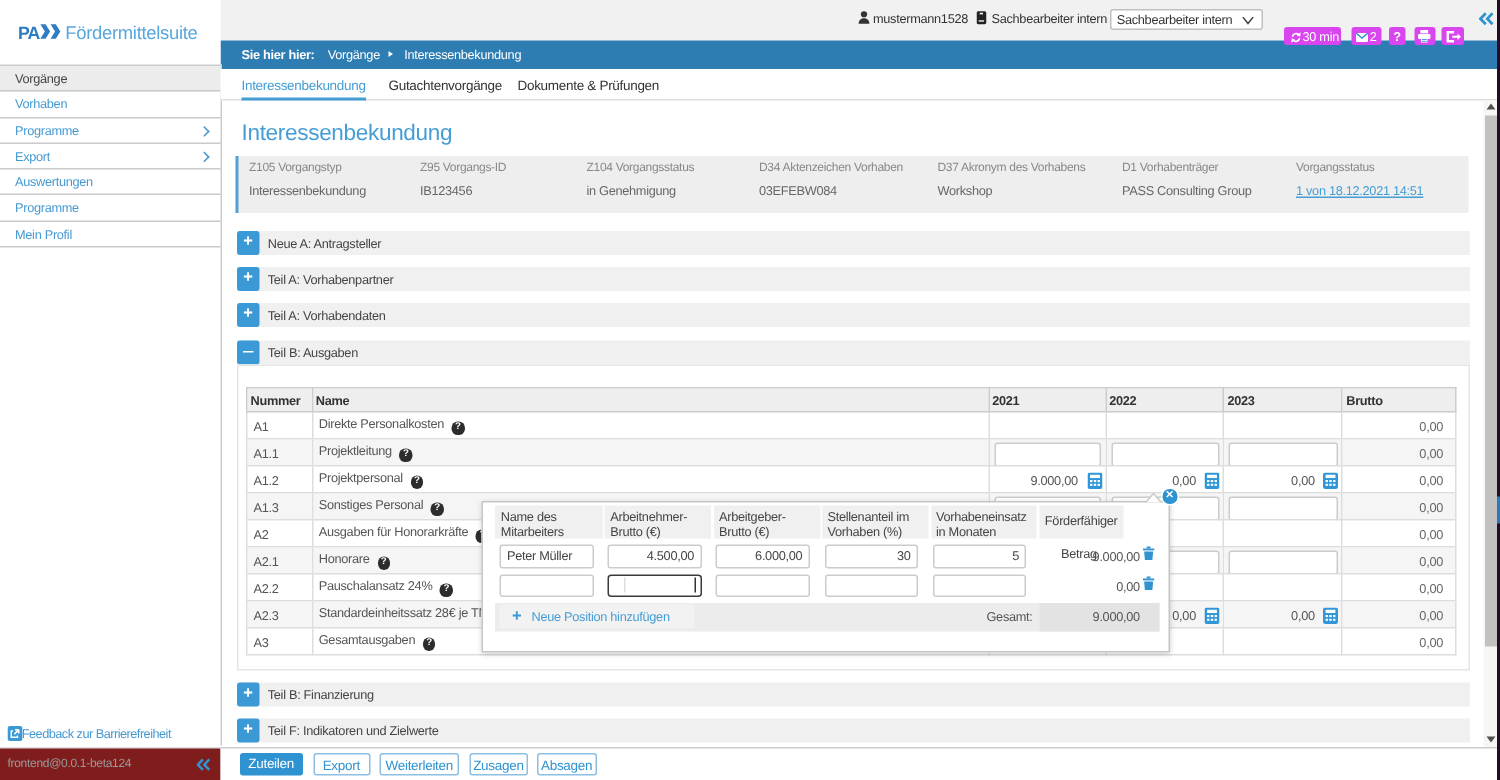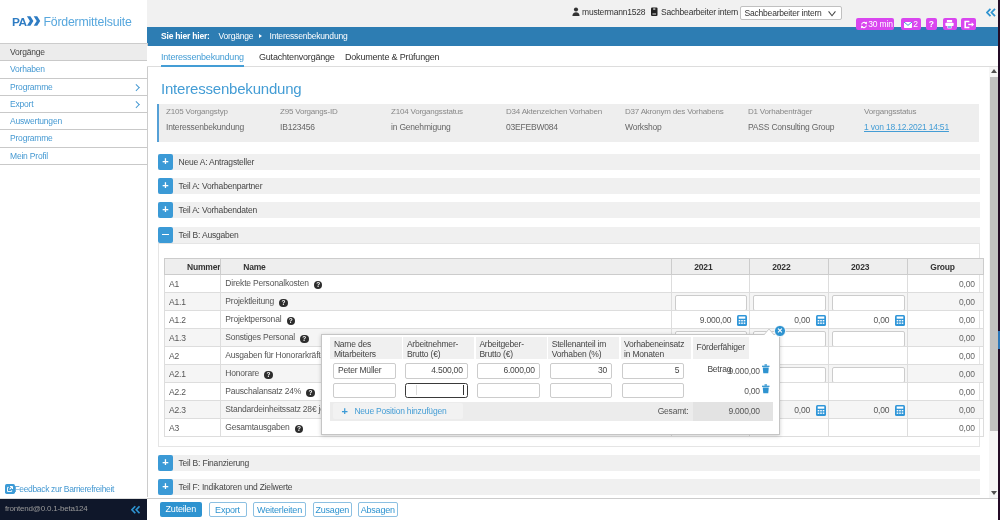--- a/index.html
+++ b/index.html
@@ -10,41 +10,41 @@
 #topbar { left:147px; top:0; width:851px; height:27px; background:#f1f1f1; }
 #bluebar { left:147px; top:27px; width:851px; height:18.5px; background:#2d7db3; color:#fff; font-size:8.5px; line-height:18.5px; }
 #logo { left:0; top:0; width:147px; height:43px; background:#fff; }
 #rightedge { left:998px; top:0; width:2px; height:520px; background:#240b26; }
 
 #sidebar { left:0; top:43px; width:148px; height:454px; background:#fff; border-top:1px solid #ccc; border-right:1px solid #ccc; }
 .sbitem { position:relative; height:17.3px; line-height:17px; border-bottom:1px solid #c9c9c9; font-size:8.5px; color:#4599d2; padding-left:10px; }
 .sbitem.sel { background:#ececec; color:#444; }
 .sbarrow { position:absolute; right:9px; top:6px; width:4.5px; height:4.5px; border-top:1.5px solid #4599d2; border-right:1.5px solid #4599d2; transform:rotate(45deg); }
 #feedback { left:0; top:482px; width:147px; height:14px; font-size:8.5px; color:#4599d2; }
-#sbfooter { left:0; top:497.5px; width:148px; height:22.5px; background:#0f172a; border-top:1px solid #ddd; border-right:1px solid #ccc; font-size:8px; color:#9a9a9a; line-height:20px; }
+#sbfooter { left:0; top:497.5px; width:148px; height:22.5px; background:#7f1d1d; border-top:1px solid #ddd; border-right:1px solid #ccc; font-size:8px; color:#9a9a9a; line-height:20px; }
 
 #tabrow { left:147px; top:45.5px; width:851px; height:21px; background:#fff; border-bottom:1px solid #ddd; }
 .tab { position:absolute; top:45.5px; height:21px; line-height:22px; font-size:9px; color:#333; z-index:2; }
 .tab.active { color:#449dd5; border-bottom:2px solid #449dd5; }
 #heading { left:161px; top:80px; font-size:15px; color:#449dd5; }
 
 #infostrip { left:157.4px; top:104px; width:822px; height:37.5px; background:#eee; border-left:2.5px solid #55a0d6; }
 .il { position:absolute; top:107px; font-size:8px; color:#888; white-space:nowrap;text-align:right; }
 .iv { position:absolute; top:122px; font-size:8.5px; color:#666; white-space:nowrap; }
 
 .accbar { position:absolute; left:157.5px; width:822.2px; height:16px; background:#f0f0f0; }
 .accbtn { position:absolute; left:0; top:0; width:15.5px; height:16px; background:#3b9ad6; color:#fff; border-radius:2px; text-align:center; line-height:15px; font-size:11px; font-weight:bold; }
 .acctitle { position:absolute; left:21px; top:0; height:16px; line-height:16.5px; font-size:8.5px; color:#444; }
 #teilBcontent { left:157.5px; top:242.7px; width:822.2px; height:204px; background:#fff; border:1px solid #e5e5e5; }
 
 #mtable { left:164px; top:258px; border-collapse:collapse; table-layout:fixed; font-size:8.5px; color:#555; }
 #mtable td { border:1px solid #ddd; padding:0 0 0 4px; overflow:hidden; white-space:nowrap; }
 #mtable tr { height:18px; }
 #mtable tr.hdr { height:16px; }
-#mtable tr.hdr td { background:#eee; font-weight:bold; border-color:#ccc; color:#333; padding-left:22px; }
+#mtable tr.hdr td { background:#eee; font-weight:bold; border-color:#ccc; color:#333; padding-left:2px; }
 #mtable td.g { text-align:right; padding:0 8.5px 0 0; color:#666; }
 #mtable tr.z td { background:#f5f5f5; }
 #mtable td.yc, #mtable td.vc { position:relative; padding:0; }
 .inp { position:absolute; left:3px; top:1.5px; right:2.5px; height:16px; background:#fff; border:1px solid #ccc; border-radius:2px; }
 .vc .val { position:absolute; right:18px; top:0; height:18px; line-height:18px; }
 .vc svg { position:absolute; right:2px; top:3.5px; }
 .qi { display:inline-block; width:8.5px; height:8.5px; border-radius:50%; background:#2d2d2d; color:#fff; font-size:6.5px; font-weight:bold; text-align:center; line-height:8.8px; vertical-align:-1px; margin-left:3px; letter-spacing:0; }
 
 #popup { left:321px; top:333.6px; width:458.8px; height:101.3px; background:#fff; border:1px solid #c5c5c5; box-shadow:0 1px 4px rgba(0,0,0,.2); z-index:5; font-size:8.5px; }
 .phc { position:absolute; top:2.4px; height:21.8px; background:#f0f0f0; line-height:10.2px; padding:2px 0 0 3.5px; color:#444; }
@@ -216,21 +216,21 @@
       <col style="width:79.2px">
       <col style="width:76px">
     </colgroup>
   <tbody>
       <tr class="hdr">
         <td>Nummer</td>
         <td>Name</td>
         <td>2021</td>
         <td>2022</td>
         <td>2023</td>
-        <td>Group</td>
+        <td>Brutto</td>
       </tr>
   <tr>
         <td>A1</td>
         <td>Direkte Personalkosten <span class="qi">?</span></td>
         <td></td>
         <td></td>
         <td></td>
         <td class="g">0,00</td>
       </tr>
   <tr class="z">

